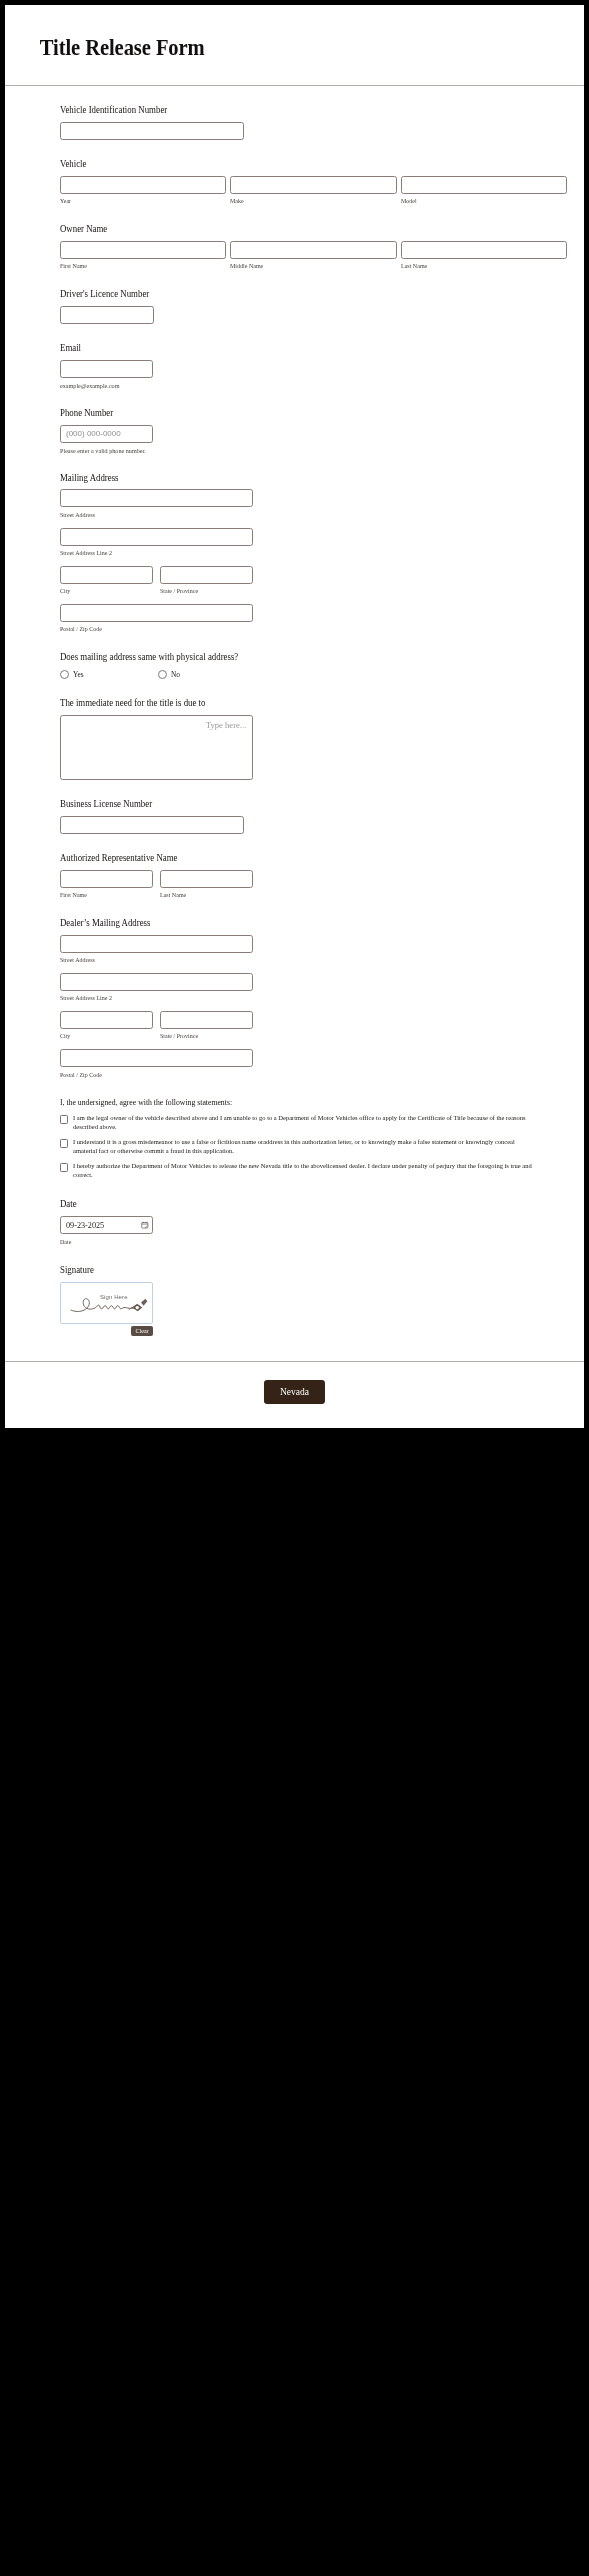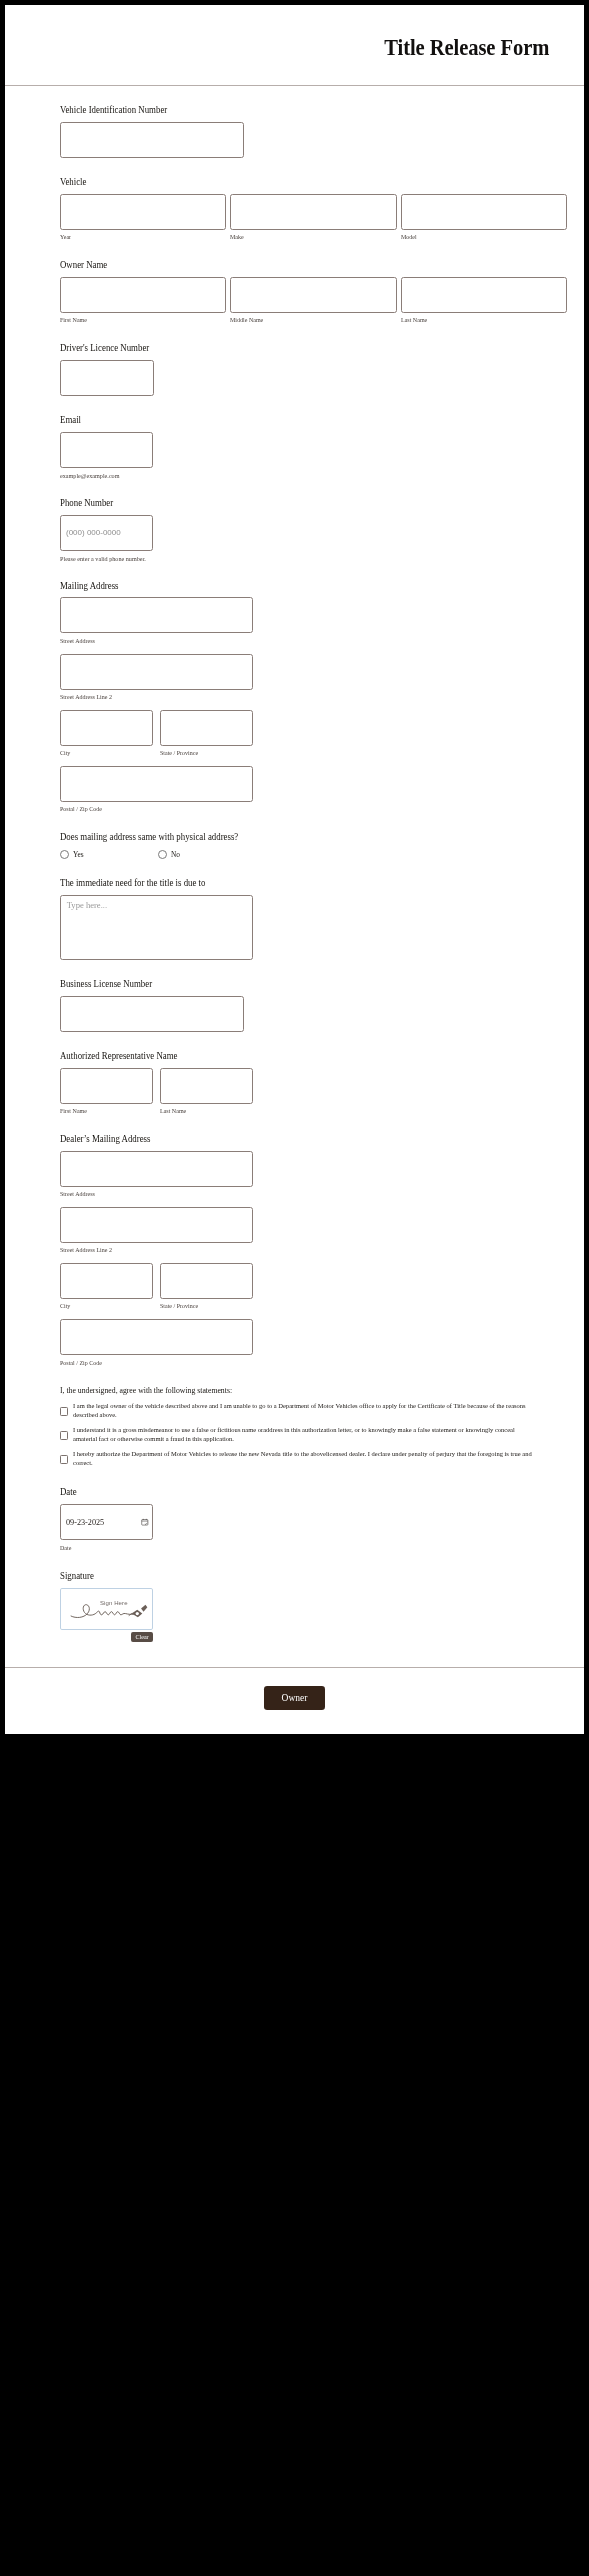--- a/index.html
+++ b/index.html
@@ -23,21 +23,21 @@
   }
   .form-sheet {
     background: #ffffff;
     width: 100%;
     box-sizing: border-box;
   }
 
   
   .form-header {
     padding: 29px 0 24px 0;
-    text-align: right;
+    text-align: left;
     border-bottom: 0.6px solid #b7aeab;
   }
   .form-title {
     margin: 0;
     font-family: "Liberation Serif", "DejaVu Serif", serif;
     font-size: 23.4px;
     font-weight: bold;
     letter-spacing: -0.1px;
     color: #12100f;
     transform: scaleX(0.88);
@@ -70,21 +70,21 @@
   .hint-text {
     font-size: 6.7px;
     color: #4a423e;
     margin-top: 3.8px;
     transform: scaleX(0.92);
     transform-origin: left center;
   }
 
   .txt {
     box-sizing: border-box;
-    height: 36px;
+    height: 18px;
     border: 0.6px solid #8a7d78;
     border-radius: 2.5px;
     background: #ffffff;
     font-family: "Liberation Serif", "DejaVu Serif", serif;
     font-size: 8.2px;
     color: #2b2522;
     padding: 1.3px 5px;
     outline: none;
     display: block;
     width: 100%;
@@ -144,40 +144,41 @@
     border: 0.6px solid #8a7d78;
     border-radius: 2.5px;
     background: #fff;
     padding: 4.4px 5.7px;
     font-family: "Liberation Serif", "DejaVu Serif", serif;
     font-size: 14px;
     color: #2b2522;
     resize: none;
     outline: none;
     display: block;
+    text-align: right;
   }
   .ta::placeholder {
     color: #9a9a9a;
     font-family: "Liberation Serif", "DejaVu Serif", serif;
     font-size: 8.6px;
   }
 
   
   .agree-heading {
     font-size: 8.6px;
     color: #16130f;
     margin-bottom: 7px;
     transform: scaleX(0.9);
     transform-origin: left center;
   }
   .check-item {
     display: flex;
     gap: 5px;
     margin-bottom: 5.7px;
-    align-items: center;
+    align-items: flex-start;
   }
   .check-box {
     width: 6.3px;
     height: 7px;
     border: 0.6px solid #7b716d;
     border-radius: 1.3px;
     background: #fff;
     flex: none;
     margin-top: 1.3px;
   }
@@ -491,18 +492,18 @@
         <div class="sig-here-label">Sign Here</div>
       </div>
       <div class="clear-row">
         <button class="clear-btn">Clear</button>
       </div>
     </div>
 
   </div>
 
   <div class="form-footer">
-    <button class="submit-btn">Owner</button>
+    <button class="submit-btn">Nevada</button>
   </div>
 
 </div>
 </div>
 
 
 </body></html>

